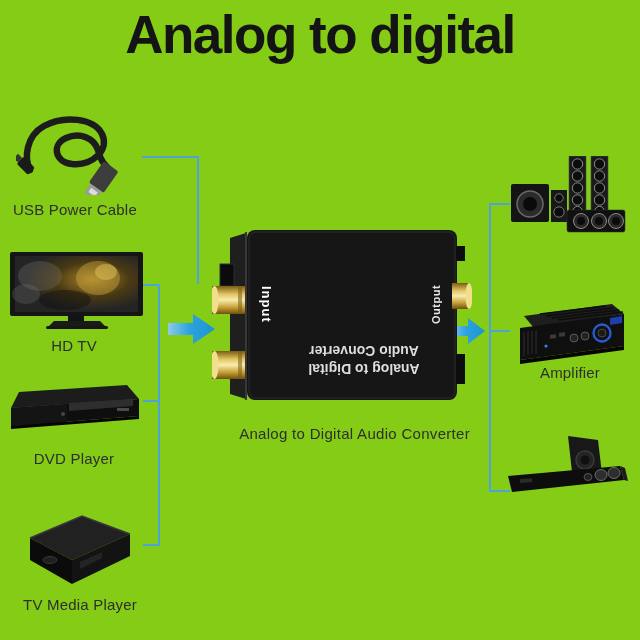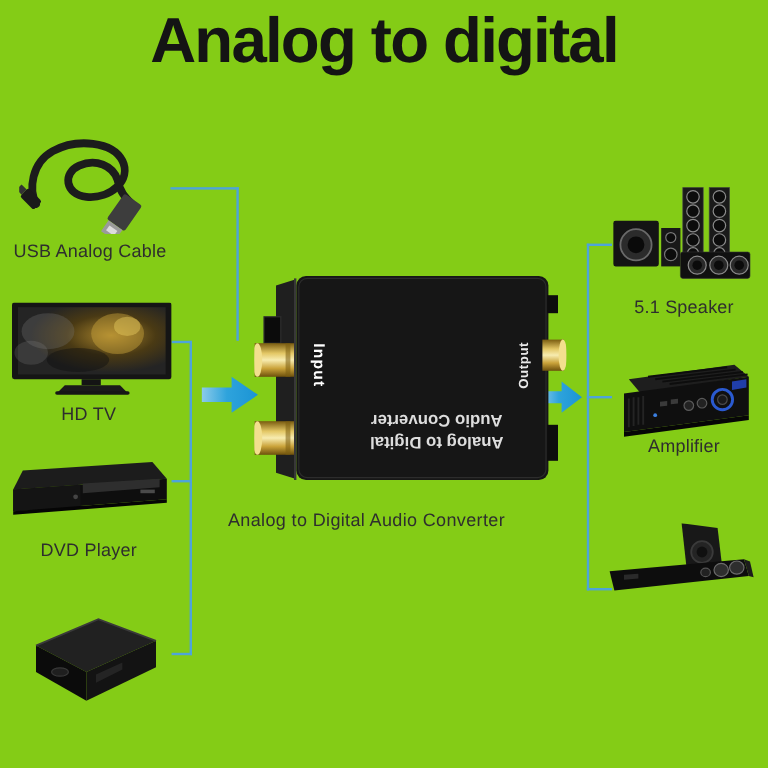--- a/index.html
+++ b/index.html
@@ -1,21 +1,21 @@
 <!DOCTYPE html>
 <html><head>
 <meta charset="utf-8">
 <style>
   html,body{margin:0;padding:0;background:#ffffff;}
   #stage{position:relative;width:640px;height:640px;background:#84cc16;overflow:hidden;
          font-family:"Liberation Sans",sans-serif;}
   .title{position:absolute;top:4px;left:0;right:0;text-align:center;
          font-size:53px;font-weight:bold;letter-spacing:-1.5px;color:#141414;}
   .dev-label{position:absolute;font-size:15px;color:#2e2e2e;text-align:center;letter-spacing:.2px;}
-  .caption{position:absolute;left:190px;top:425px;width:280px;text-align:left;
+  .caption{position:absolute;left:190px;top:425px;width:280px;text-align:right;
            font-size:15px;color:#2e2e2e;letter-spacing:.3px;}
   .line{position:absolute;background:#4ea4d9;}
   svg{position:absolute;display:block;}
 </style>
 </head>
 <body>
 
 <div id="stage">
 
   <div class="title">Analog to digital</div>
@@ -59,21 +59,21 @@
     <g transform="translate(14,60) rotate(135)">
       <rect x="-5" y="-2" width="10" height="16" rx="2" fill="#1a1a1a"></rect>
       <rect x="-3" y="14" width="6" height="6" fill="#333"></rect>
     </g>
     <g transform="translate(94,58) rotate(35)">
       <rect x="-9" y="-2" width="18" height="26" rx="2" fill="#3d3d3d"></rect>
       <rect x="-7" y="24" width="14" height="11" fill="#9a9a9a"></rect>
       <rect x="-4" y="27" width="8" height="5" fill="#dcdcdc"></rect>
     </g>
   </svg>
-  <div class="dev-label" style="left:0;top:201px;width:150px">USB Analog Cable</div>
+  <div class="dev-label" style="left:0;top:201px;width:150px">USB Power Cable</div>
 
   <svg style="left:10px;top:252px" width="133" height="78" viewBox="0 0 133 78">
     <defs>
       <radialGradient id="tvg" cx="0.63" cy="0.42" r="0.55">
         <stop offset="0" stop-color="#a8842c"></stop>
           <stop offset="0.55" stop-color="#4a3a14"></stop>
           <stop offset="1" stop-color="#242424"></stop>
       </radialGradient>
     </defs>
     <rect x="0" y="0" width="133" height="64" rx="2" fill="#151515"></rect>
@@ -101,20 +101,21 @@
   <div class="dev-label" style="left:0;top:450px;width:148px">DVD Player</div>
 
   <svg style="left:14px;top:504px" width="128" height="88" viewBox="0 0 128 88">
     <polygon points="16,34 68,12 116,30 58,56" fill="#212121"></polygon>
     <polygon points="16,34 58,56 58,80 16,56" fill="#0b0b0b"></polygon>
     <polygon points="58,56 116,30 116,52 58,80" fill="#131313"></polygon>
     <polyline points="16,34 68,12 116,30" fill="none" stroke="#3a3a3a" stroke-width="1.5"></polyline>
     <polygon points="66,58 88,48 88,54 66,65" fill="#242424"></polygon>
     <ellipse cx="36" cy="56" rx="7" ry="3.5" fill="#1f1f1f" stroke="#383838" stroke-width="1"></ellipse>
   </svg>
+  <div class="dev-label" style="left:0;top:596px;width:160px">TV Media Player</div>
 
   <svg style="left:212px;top:224px" width="260" height="180" viewBox="0 0 260 180">
     <defs>
       <linearGradient id="gold" x1="0" y1="0" x2="0" y2="1">
         <stop offset="0" stop-color="#7a5c10"></stop>
           <stop offset="0.3" stop-color="#e3c765"></stop>
         <stop offset="0.5" stop-color="#f7ecb0"></stop>
           <stop offset="0.75" stop-color="#caa33a"></stop>
         <stop offset="1" stop-color="#6d500c"></stop>
       </linearGradient>
@@ -183,21 +184,20 @@
       <circle cx="70" cy="65" r="7.5"></circle>
         <circle cx="88" cy="65" r="7.5"></circle>
         <circle cx="105" cy="65" r="7.5"></circle>
     </g>
     <g fill="#0b0b0b">
         <circle cx="70" cy="65" r="4"></circle>
         <circle cx="88" cy="65" r="4"></circle>
         <circle cx="105" cy="65" r="4"></circle>
       </g>
   </svg>
-  <div class="dev-label" style="left:500px;top:248px;width:140px">5.1 Speaker</div>
 
   <svg style="left:510px;top:302px" width="118" height="70" viewBox="0 0 118 70">
     <polygon points="14,14 102,2 114,12 24,26" fill="#1e1e1e"></polygon>
     <path d="M30,12 L96,4 M36,14 L103,6 M42,16 L109,8 M48,18 L113,10" stroke="#0d0d0d" stroke-width="1.6"></path>
     <polygon points="10,26 114,12 114,44 10,58" fill="#0f0f0f"></polygon>
     <path d="M14,30 L14,54 M18,29 L18,53 M22,29 L22,52 M26,28 L26,52" stroke="#242424" stroke-width="1.6"></path>
     <polygon points="100,16 112,14 112,21 100,23" fill="#2244bb" opacity="0.9"></polygon>
     <circle cx="92" cy="31" r="8.5" fill="#101010" stroke="#2a5ad0" stroke-width="2.4"></circle>
     <circle cx="92" cy="31" r="4" fill="#1a1a1a" stroke="#4a4a4a" stroke-width="1"></circle>
     <circle cx="64" cy="36" r="4" fill="#222" stroke="#5a5a5a" stroke-width="1"></circle>

